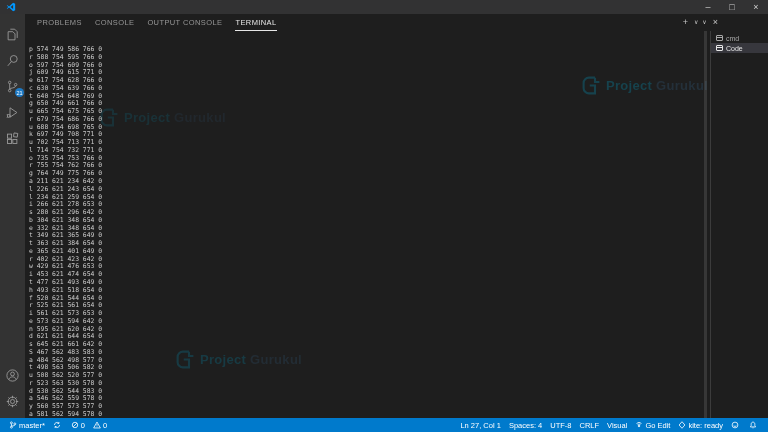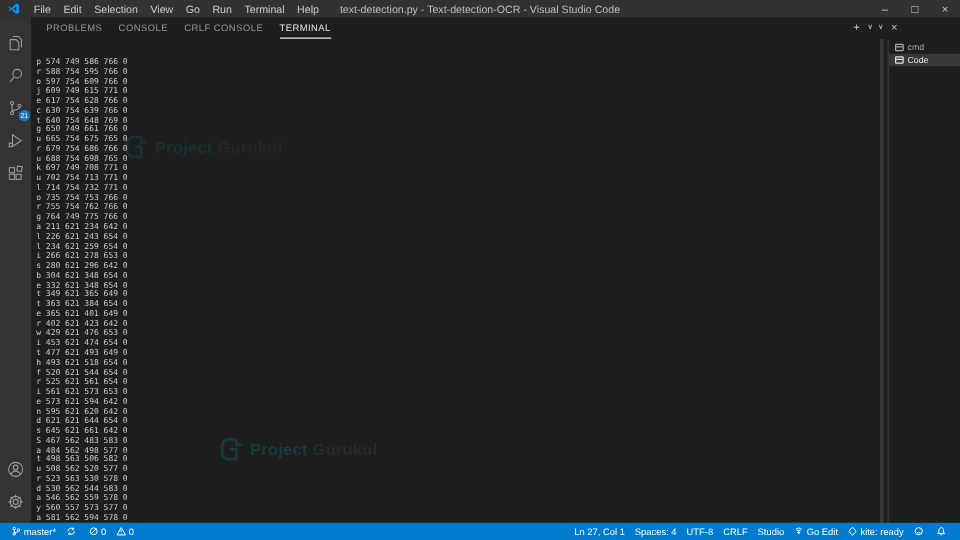--- a/index.html
+++ b/index.html
@@ -73,31 +73,20 @@
 </style>
 </head>
 <body>
 
 <div class="titlebar">
   <div class="vscode-logo">
     <svg width="10" height="10" viewBox="0 0 24 24">
       <path fill="#0098ff" d="M17 2 7.5 10.8 3.5 7.7 1.8 8.6l3.9 3.4-3.9 3.4 1.7.9 4-3.1L17 22l5-2.3V4.3L17 2zm0 5.1v9.8L10.8 12 17 7.1z"></path>
     </svg>
   </div>
-  <div class="menus">
-      <span class="menu-item">File</span>
-      <span class="menu-item">Edit</span>
-      <span class="menu-item">Selection</span>
-      <span class="menu-item">View</span>
-      <span class="menu-item">Go</span>
-      <span class="menu-item">Run</span>
-      <span class="menu-item">Terminal</span>
-      <span class="menu-item">Help</span>
-    </div>
-  <div class="window-title">text-detection.py - Text-detection-OCR - Visual Studio Code</div>
   <div class="win-controls">
     <span class="win-btn">–</span>
     <span class="win-btn">□</span>
     <span class="win-btn">×</span>
   </div>
 </div>
 
 <div class="main">
 
   <div class="activitybar">
@@ -154,34 +143,41 @@
           </svg>
       </div>
     </div>
   </div>
 
   <div class="panel">
     <div class="panel-header">
       <div class="panel-tabs">
           <span class="panel-tab">PROBLEMS</span>
           <span class="panel-tab">CONSOLE</span>
-          <span class="panel-tab">CRLF CONSOLE</span>
+          <span class="panel-tab">OUTPUT CONSOLE</span>
           <span class="panel-tab active">TERMINAL</span>
         </div>
       <div class="panel-actions">
         <span class="pa-btn">+</span>
         <span class="pa-btn small">∨</span>
         <span class="pa-btn small">∨</span>
         <span class="pa-btn">×</span>
       </div>
     </div>
 
     <div class="panel-body">
 
       <div class="watermark wm-1">
+        <svg class="wm-logo" viewBox="0 0 24 24">
+            <path d="M16 3H9a6 6 0 0 0-6 6v6a6 6 0 0 0 6 6h7v-9h-6" stroke="#16424d" stroke-width="2.4" fill="none"></path>
+            <path d="M16 3v5h5" stroke="#16424d" stroke-width="2.4" fill="none"></path>
+          </svg>
+        <span class="wm-text"><span class="wm-primary">Project</span> <span class="wm-secondary">Gurukul</span></span>
+      </div>
+      <div class="watermark wm-2">
         <svg class="wm-logo" viewBox="0 0 24 24">
             <path d="M16 3H9a6 6 0 0 0-6 6v6a6 6 0 0 0 6 6h7v-9h-6" stroke="#16424d" stroke-width="2.4" fill="none"></path>
             <path d="M16 3v5h5" stroke="#16424d" stroke-width="2.4" fill="none"></path>
           </svg>
         <span class="wm-text"><span class="wm-primary">Project</span> <span class="wm-secondary">Gurukul</span></span>
       </div>
       <div class="watermark wm-3">
         <svg class="wm-logo" viewBox="0 0 24 24">
             <path d="M16 3H9a6 6 0 0 0-6 6v6a6 6 0 0 0 6 6h7v-9h-6" stroke="#16424d" stroke-width="2.4" fill="none"></path>
             <path d="M16 3v5h5" stroke="#16424d" stroke-width="2.4" fill="none"></path>
@@ -256,21 +252,21 @@
       <span class="sb-item">
         <span>Spaces: 4</span>
       </span>
       <span class="sb-item">
         <span>UTF-8</span>
       </span>
       <span class="sb-item">
         <span>CRLF</span>
       </span>
       <span class="sb-item">
-        <span>Studio</span>
+        <span>Visual</span>
       </span>
       <span class="sb-item">
         <span class="sicon">
           <svg viewBox="0 0 10 10">
             <circle cx="5" cy="6.3" r=".9" fill="#fff"></circle>
             <path d="M3.2 4.6a2.6 2.6 0 0 1 3.6 0"></path>
             <path d="M1.9 3.1a4.5 4.5 0 0 1 6.2 0"></path>
           </svg>
         </span>
         <span>Go Edit</span>

